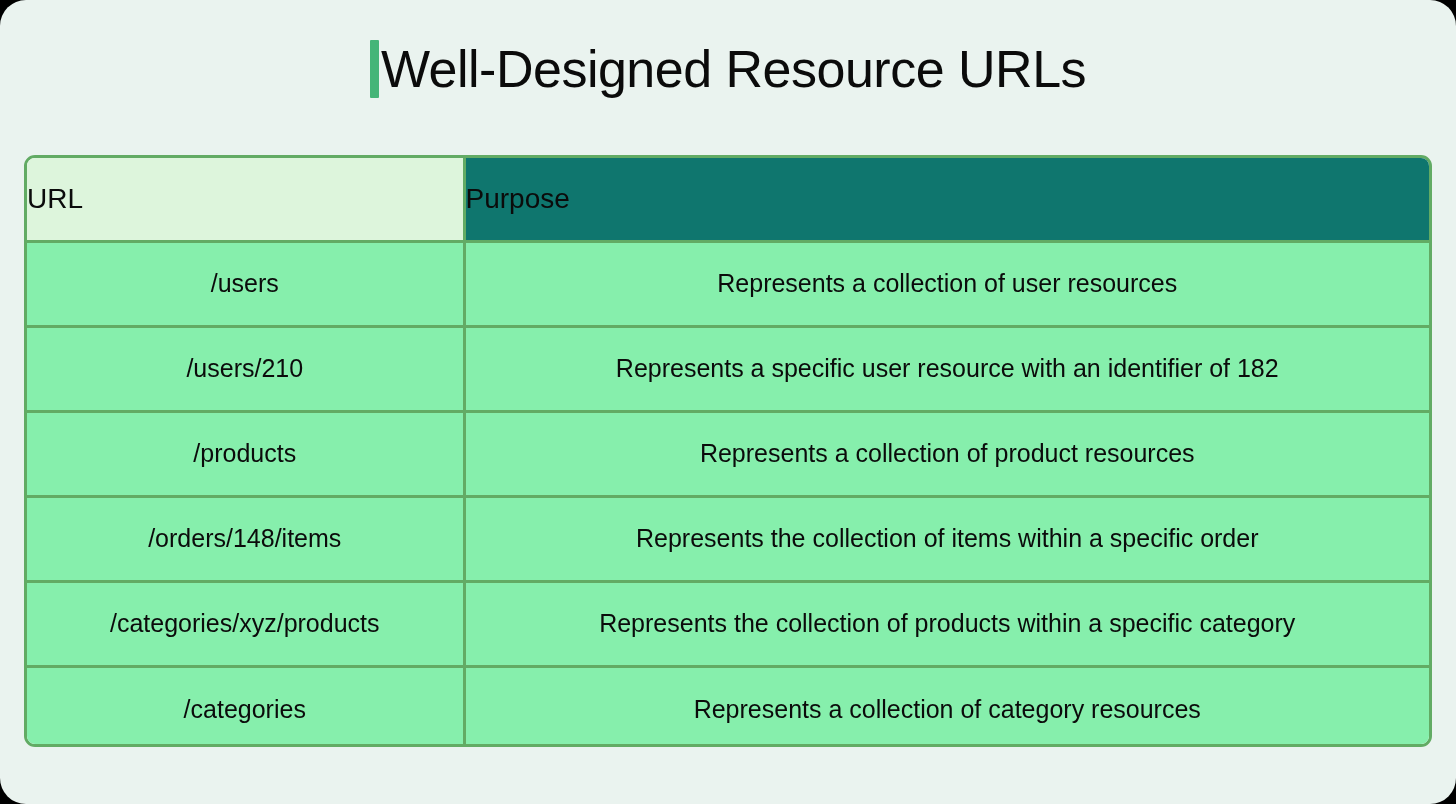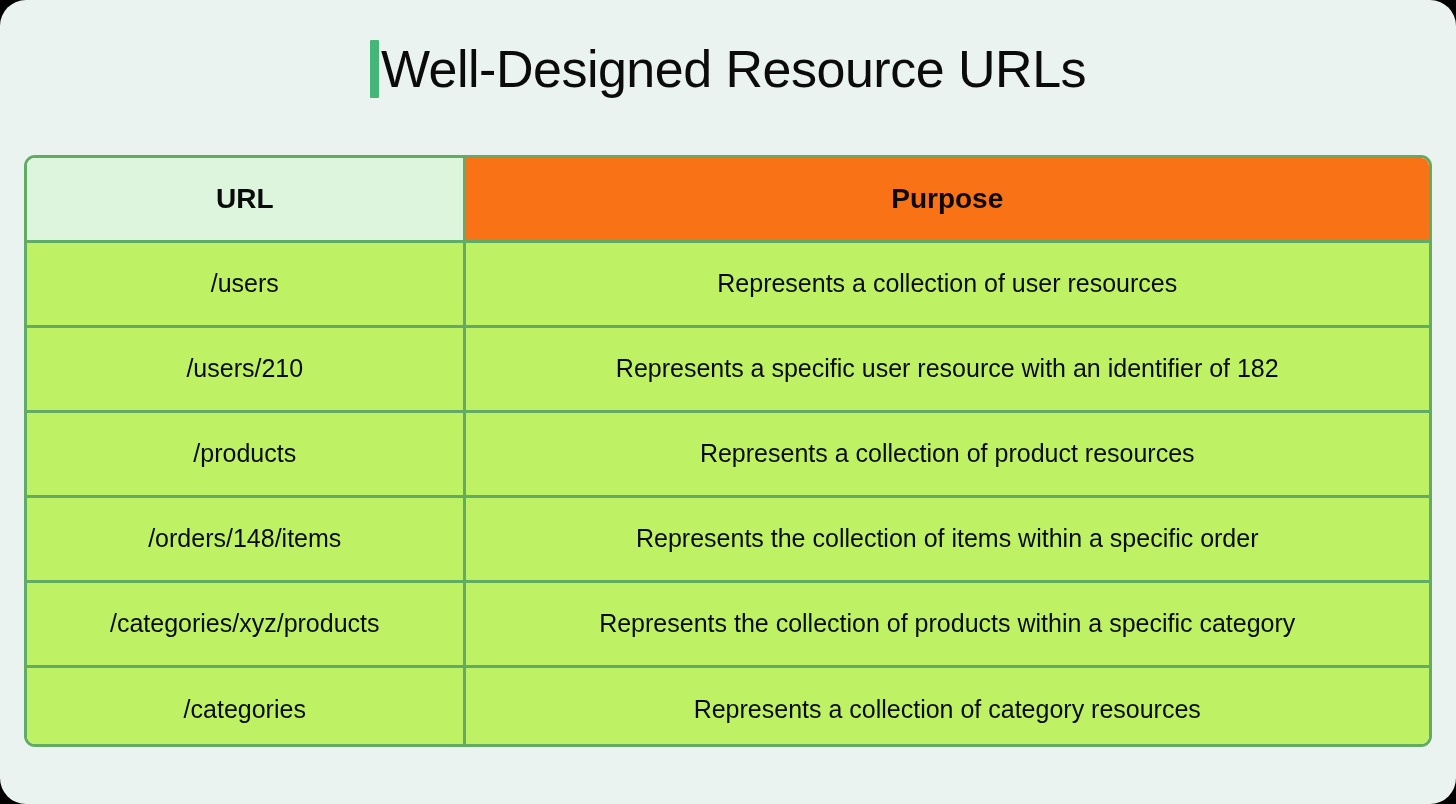--- a/index.html
+++ b/index.html
@@ -74,44 +74,44 @@
     border-collapse: collapse;
     table-layout: fixed;
   }
 
   table.url-table col.col-url    { width: 437px; }
   table.url-table col.col-purpose{ width: 100%; }
 
   thead th {
     height: 83px;
     font-size: 28px;
-    font-weight: 700;
+    font-weight: 400;
     color: #0b0b0b;
-    text-align: center;
+    text-align: left;
     vertical-align: middle;
     border-bottom: 3px solid #62ab64;
   }
 
   th.header-url {
     background: #ddf5dc;
     border-right: 3px solid #62ab64;
   }
 
   th.header-purpose {
-    background: #f97316;
+    background: #0f766e;
   }
 
   tbody td {
     height: 85px;
     font-size: 25px;
     font-weight: 400;
     color: #0b0b0b;
     text-align: center;
     vertical-align: middle;
-    background: #bef264;
+    background: #86efac;
     border-top: 3px solid #62ab64;
   }
 
   tbody tr:first-child td { border-top: none; }
 
   tbody td.cell-url {
     border-right: 3px solid #62ab64;
   }
 
   tbody td.cell-purpose {

